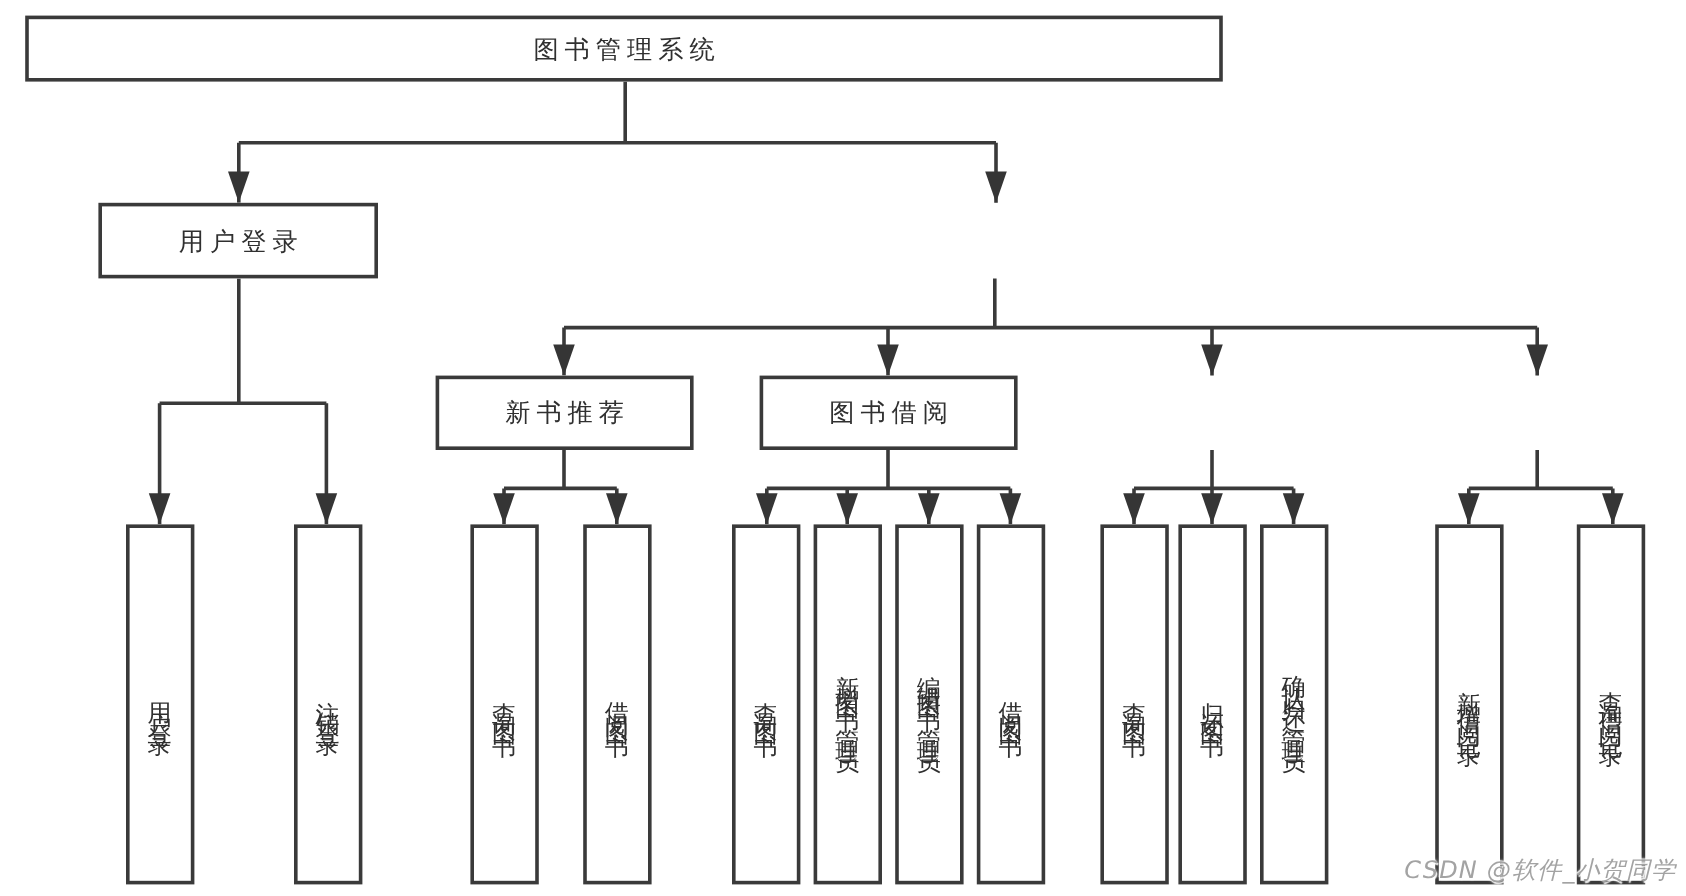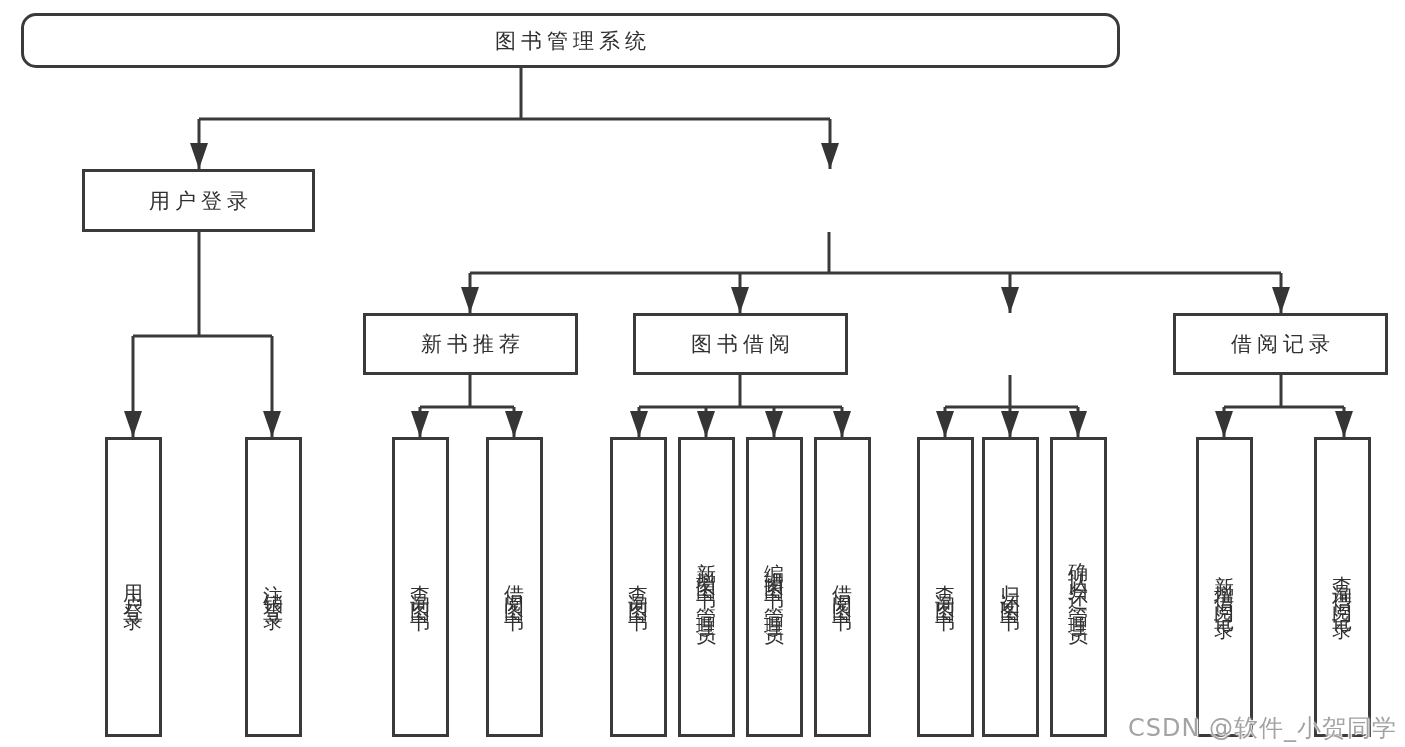--- a/index.html
+++ b/index.html
@@ -51,21 +51,21 @@
   }
   .vtext {
     writing-mode: vertical-rl;
     text-orientation: mixed;
     font-size: 20px;
     letter-spacing: 9px;
     line-height: 1.0;
     white-space: nowrap;
   }
   
-  .n-root   { left: 21px;  top: 13px;  width: 1099px; height: 55px; border-radius: 15px; }
+  .n-root   { left: 21px;  top: 13px;  width: 998px; height: 55px; }
   
   .n-login  { left: 82px;  top: 169px; width: 233px; height: 63px; }
   .n-mgmt   { left: 712px; top: 169px; width: 235px; height: 63px; }
   
   .n-l3     { top: 313px; width: 215px; height: 62px; }
   .n-newbook   { left: 363px; }
   .n-bookborrow{ left: 633px; }
   .n-curborrow { left: 903px; }
   .n-records   { left: 1173px; }
   
@@ -79,25 +79,26 @@
   .lf-8  { left: 814px; }
   .lf-9  { left: 917px; }
   .lf-10 { left: 982px; }
   .lf-11 { left: 1050px; }
   .lf-12 { left: 1196px; }
   .lf-13 { left: 1314px; }
   .watermark {
     position: absolute;
     right: 8px;
     top: 712px;
-    font-size: 24px;
+    font-size: 20px;
     letter-spacing: 1px;
     color: #a3a3a3;
     text-shadow: 1px 1px 1px #ffffff, -1px -1px 1px #ffffff, 0 0 3px #ffffff;
     white-space: nowrap;
+    font-style: italic;
   }
 </style>
 </head>
 <body>
 
 <div class="canvas">
 
   <svg class="wires" viewBox="0 0 1405 747" xmlns="http://www.w3.org/2000/svg">
 
     <path class="wire" d="M521 68 V119 M199 119 H830 M199 119 V169 M830 119 V169"></path>
@@ -144,23 +145,20 @@
   <div class="node hbox n-login">
     <span class="hlabel">用户登录</span>
   </div>
 
   <div class="node hbox n-l3 n-bookborrow">
     <span class="hlabel">图书借阅</span>
   </div>
   <div class="node hbox n-l3 n-newbook">
     <span class="hlabel">新书推荐</span>
   </div>
-  <div class="node hbox n-l3 n-records">
-    <span class="hlabel">借阅记录</span>
-  </div>
 
   <div class="node vbox lf-1">
     <span class="vtext">用户登录</span>
   </div>
   <div class="node vbox lf-2">
     <span class="vtext">注销登录</span>
   </div>
   <div class="node vbox lf-3">
     <span class="vtext">查询图书</span>
   </div>

